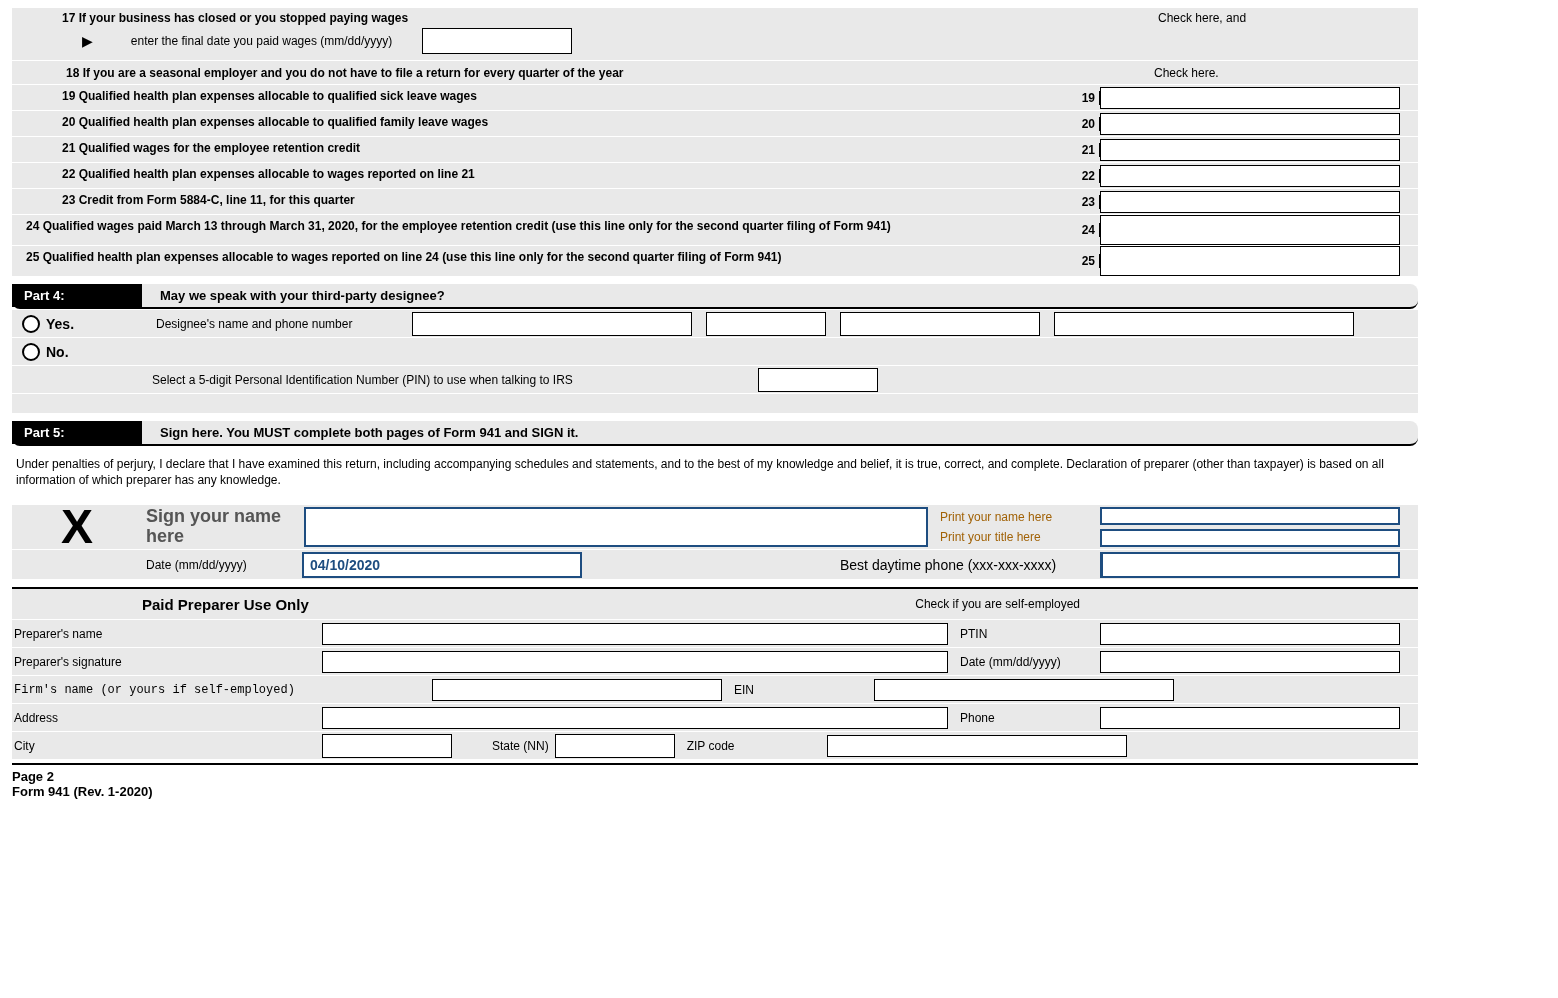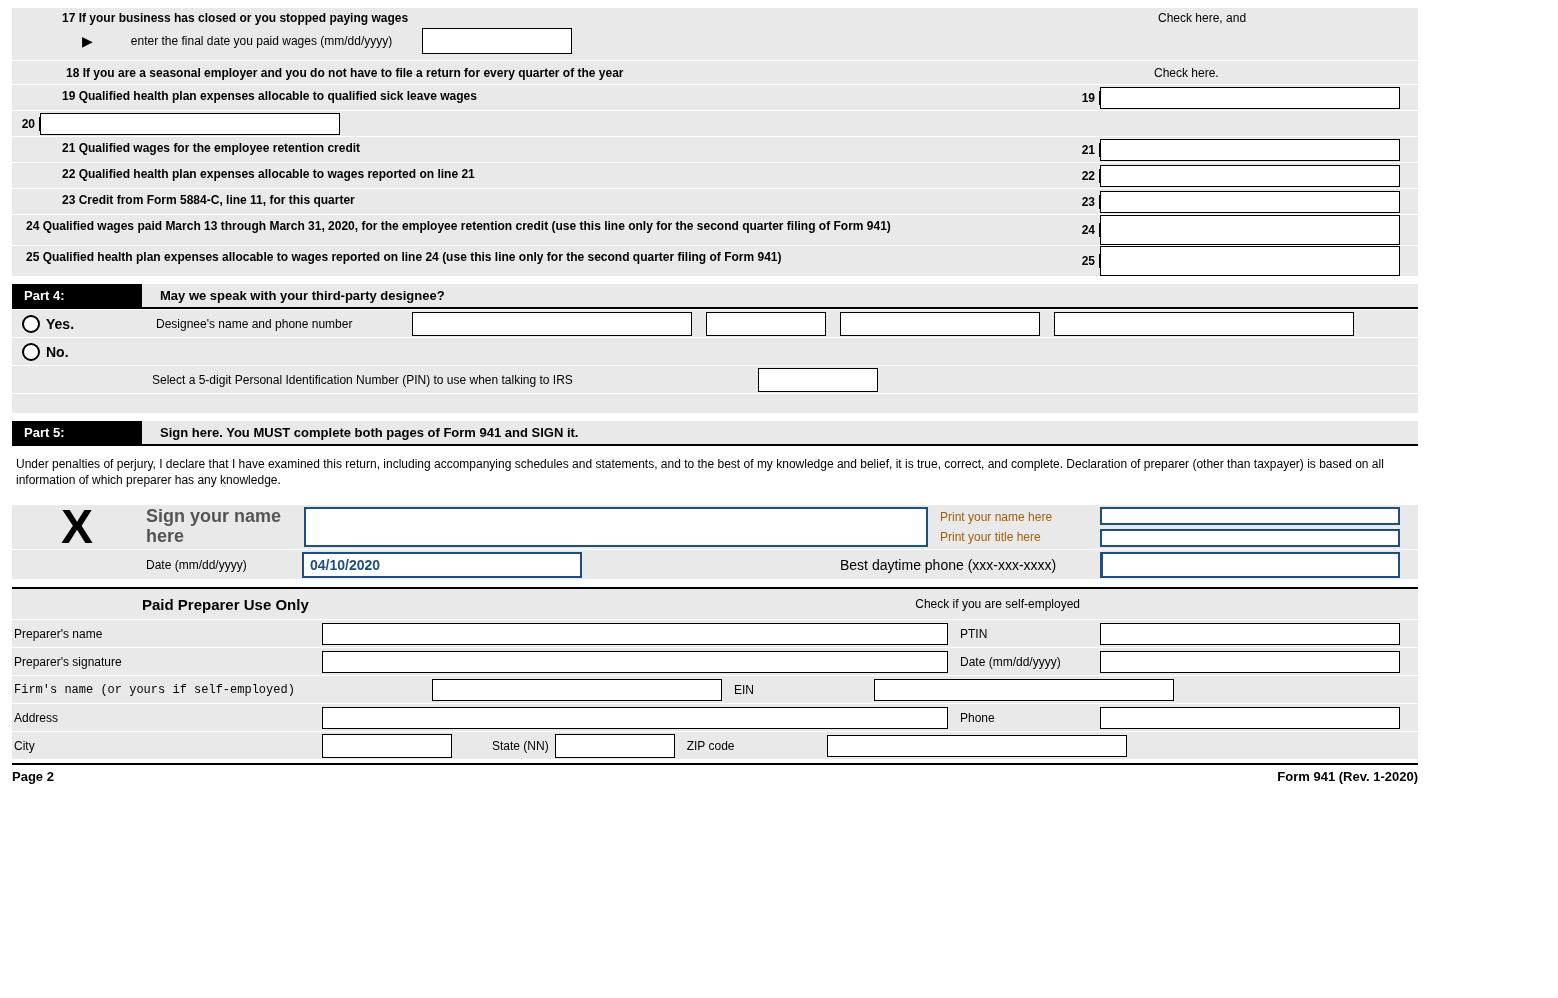--- a/index.html
+++ b/index.html
@@ -11,21 +11,21 @@
   .arrow { font-size:14px; margin-right:8px; }
   .dateinput { width:150px; height:26px; border:1px solid #000; background:#fff; }
   .checkhere { font-size:12px; padding-right:60px; width:260px; text-align:left;}
   .num-box-label { width:28px; text-align:right; font-weight:bold; font-size:12px; padding-right:4px; background:#e9e9e9; border-right:1px solid #000;}
   .num-box { width:300px; height:22px; border:1px solid #000; background:#fff; margin-right:18px;}
   .num-box-tall { width:300px; height:30px; border:1px solid #000; background:#fff; margin-right:18px;}
   .line-with-box { background:#e9e9e9; display:flex; align-items:stretch; min-height:26px; border-top:1px solid #fff;}
   .line-with-box .lbl { font-weight:bold; font-size:12px; padding:4px 8px 4px 50px; flex:1;}
   .line-with-box .lbl-cont { font-weight:bold; font-size:12px; padding:4px 8px 4px 14px; flex:1;}
   .rightcol { display:flex; align-items:center; }
-  .part-hdr { display:flex; align-items:center; margin-top:8px; border-bottom:2px solid #000; background:#e9e9e9;}
+  .part-hdr { display:flex; align-items:center; margin-top:8px; border-bottom:2px solid #000; background:#e9e9e9;border-radius:8px;}
   .part-black { background:#000; color:#fff; font-weight:bold; font-size:13px; padding:4px 24px 4px 12px; width:130px;}
   .part-title { font-weight:bold; font-size:13px; padding-left:18px; flex:1; padding-top:4px; padding-bottom:4px;}
   .instr { font-weight:bold; font-size:12px; padding:10px 0 10px 32px; background:#fff;}
   .row4 { background:#e9e9e9; display:flex; align-items:center; min-height:28px; border-top:1px solid #fff;}
   .radio { width:18px; height:18px; border:2px solid #000; border-radius:50%; display:inline-block; margin:2px 6px 2px 10px; background:#fff; vertical-align:middle;}
   .radio-lbl { font-weight:bold; font-size:14px;}
   .yesno-col { width:140px; display:flex; align-items:center;}
   .designee-lbl { width:260px; font-size:12px; padding-left:4px;}
   .input-sm { height:24px; border:1px solid #000; background:#fff;}
   .input-wide { flex:1; max-width:280px;}
@@ -45,21 +45,21 @@
   .phonebox { width:300px; height:26px; border:2px solid #1e4d80; border-left-width:3px; background:#fff; margin-right:18px;}
   .pp-hdr { background:#e9e9e9; display:flex; align-items:center; min-height:32px; margin-top:8px; border-top:2px solid #000;}
   .pp-hdr .t { font-weight:bold; font-size:15px; padding-left:130px; flex:1;}
   .pp-hdr .chk { font-size:12px; padding-right:20px;}
   .pp-row { background:#e9e9e9; display:flex; align-items:center; min-height:28px; border-top:1px solid #fff;}
   .pp-row .l { width:310px; font-size:12px; padding-left:2px;}
   .pp-row .inL { flex:1; height:22px; border:1px solid #000; background:#fff; margin-right:12px;}
   .pp-row .r { width:140px; font-size:12px;}
   .pp-row .inR { width:300px; height:22px; border:1px solid #000; background:#fff; margin-right:18px;}
   .pp-row .l2 { width:420px; font-size:12px; padding-left:2px;font-family:Liberation Mono, monospace;}
-  .ftr { display:flex; justify-content:space-between; border-top:2px solid #000; margin-top:4px; font-size:13px; font-weight:bold; padding-top:4px;}
+  .ftr { display:flex; justify-content:space-between; border-top:2px solid #000; margin-top:4px; font-size:13px; font-weight:bold; padding-top:4px;flex-direction:column;}
   .state-lbl { font-size:12px; padding:0 6px 0 40px;}
   .line17combo { background:#e9e9e9; display:flex; align-items:center;}
   .line17combo .t17 { font-weight:bold; font-size:12px; padding:3px 0 3px 50px; flex:1;}
 </style>
 </head>
 <body>
 
 <div class="form-area">
 
   <div class="line17combo">
@@ -78,20 +78,21 @@
   </div>
 
   <div class="line-with-box">
     <div class="lbl">19 Qualified health plan expenses allocable to qualified sick leave wages</div>
     <div class="rightcol">
       <div class="num-box-label">19</div>
       <div class="num-box"></div>
     </div>
   </div>
   <div class="line-with-box">
+    <div class="lbl">20 Qualified health plan expenses allocable to qualified family leave wages</div>
     <div class="rightcol">
       <div class="num-box-label">20</div>
       <div class="num-box"></div>
     </div>
   </div>
   <div class="line-with-box">
     <div class="lbl">21 Qualified wages for the employee retention credit</div>
     <div class="rightcol">
       <div class="num-box-label">21</div>
       <div class="num-box"></div>

